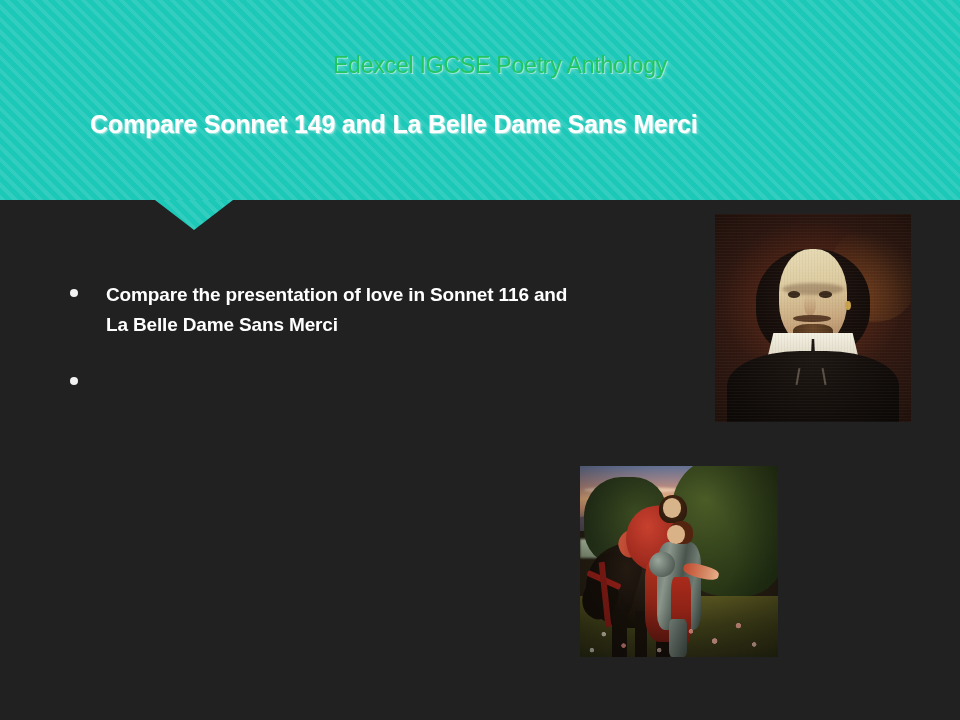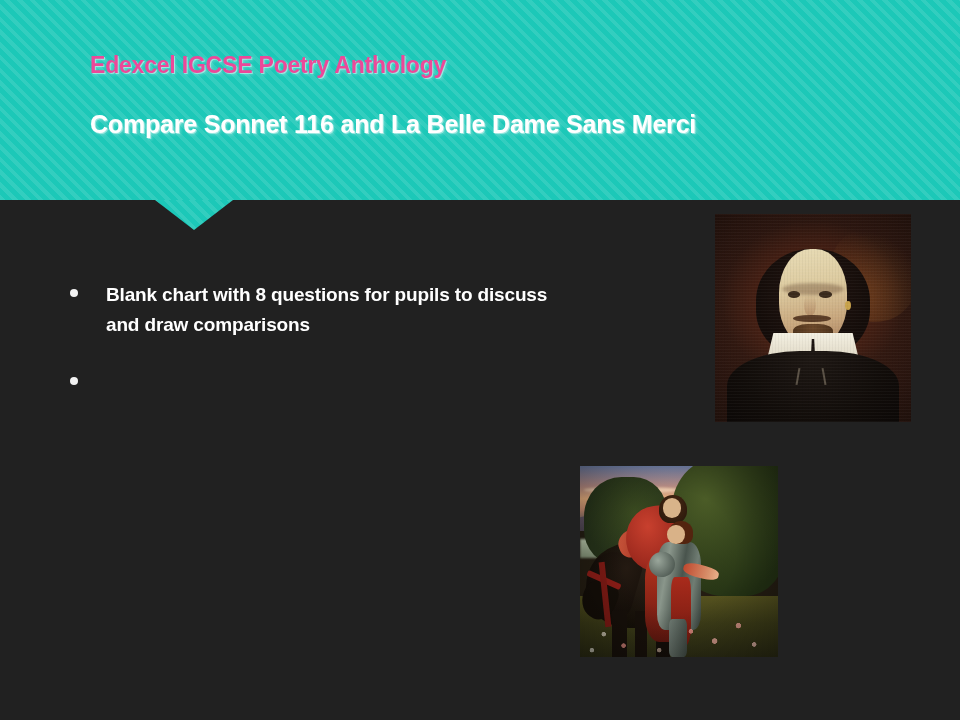--- a/index.html
+++ b/index.html
@@ -49,28 +49,29 @@
     clip-path: polygon(0 0, 100% 0, 50% 100%);
   }
 
   .title-block {
     position: absolute;
     left: 90px;
     top: 50px;
     width: 820px;
   }
   .title-line-1 {
-    color: #ec4899;
+    color: #22c55e;
     font-size: 23px;
-    font-weight: bold;
+    font-weight: normal;
     letter-spacing: -0.2px;
     line-height: 30px;
     text-shadow: 1px 1px 0 rgba(255,255,255,0.45),
                  2px 2px 3px rgba(255,255,255,0.25);
     white-space: nowrap;
+    text-align: center;
   }
   .title-line-2 {
     color: #ffffff;
     font-size: 25px;
     font-weight: bold;
     letter-spacing: -0.2px;
     line-height: 32px;
     margin-top: 28px;
     text-shadow: 1px 1px 0 rgba(255,255,255,0.45),
                  2px 2px 3px rgba(255,255,255,0.25);
@@ -422,27 +423,27 @@
 </head>
 <body>
 
 <div id="slide">
 
   <div class="header-band"></div>
   <div class="header-pointer"></div>
 
   <div class="title-block">
     <div class="title-line-1">Edexcel IGCSE Poetry Anthology</div>
-    <div class="title-line-2">Compare Sonnet 116 and La Belle Dame Sans Merci</div>
+    <div class="title-line-2">Compare Sonnet 149 and La Belle Dame Sans Merci</div>
   </div>
 
   <ul class="bullets">
     <li class="bullet-item">
       <span class="bullet-dot"></span>
-      <span class="bullet-text">Blank chart with 8 questions for pupils to discuss and draw comparisons</span>
+      <span class="bullet-text">Compare the presentation of love in Sonnet 116 and La Belle Dame Sans Merci</span>
     </li>
     <li class="bullet-item">
       <span class="bullet-dot"></span>
     </li>
   </ul>
 
   <div class="artwork" id="portrait-shakespeare">
     <div class="bg-wash"></div>
     <div class="arch-hi"></div>
     <div class="hair"></div>

